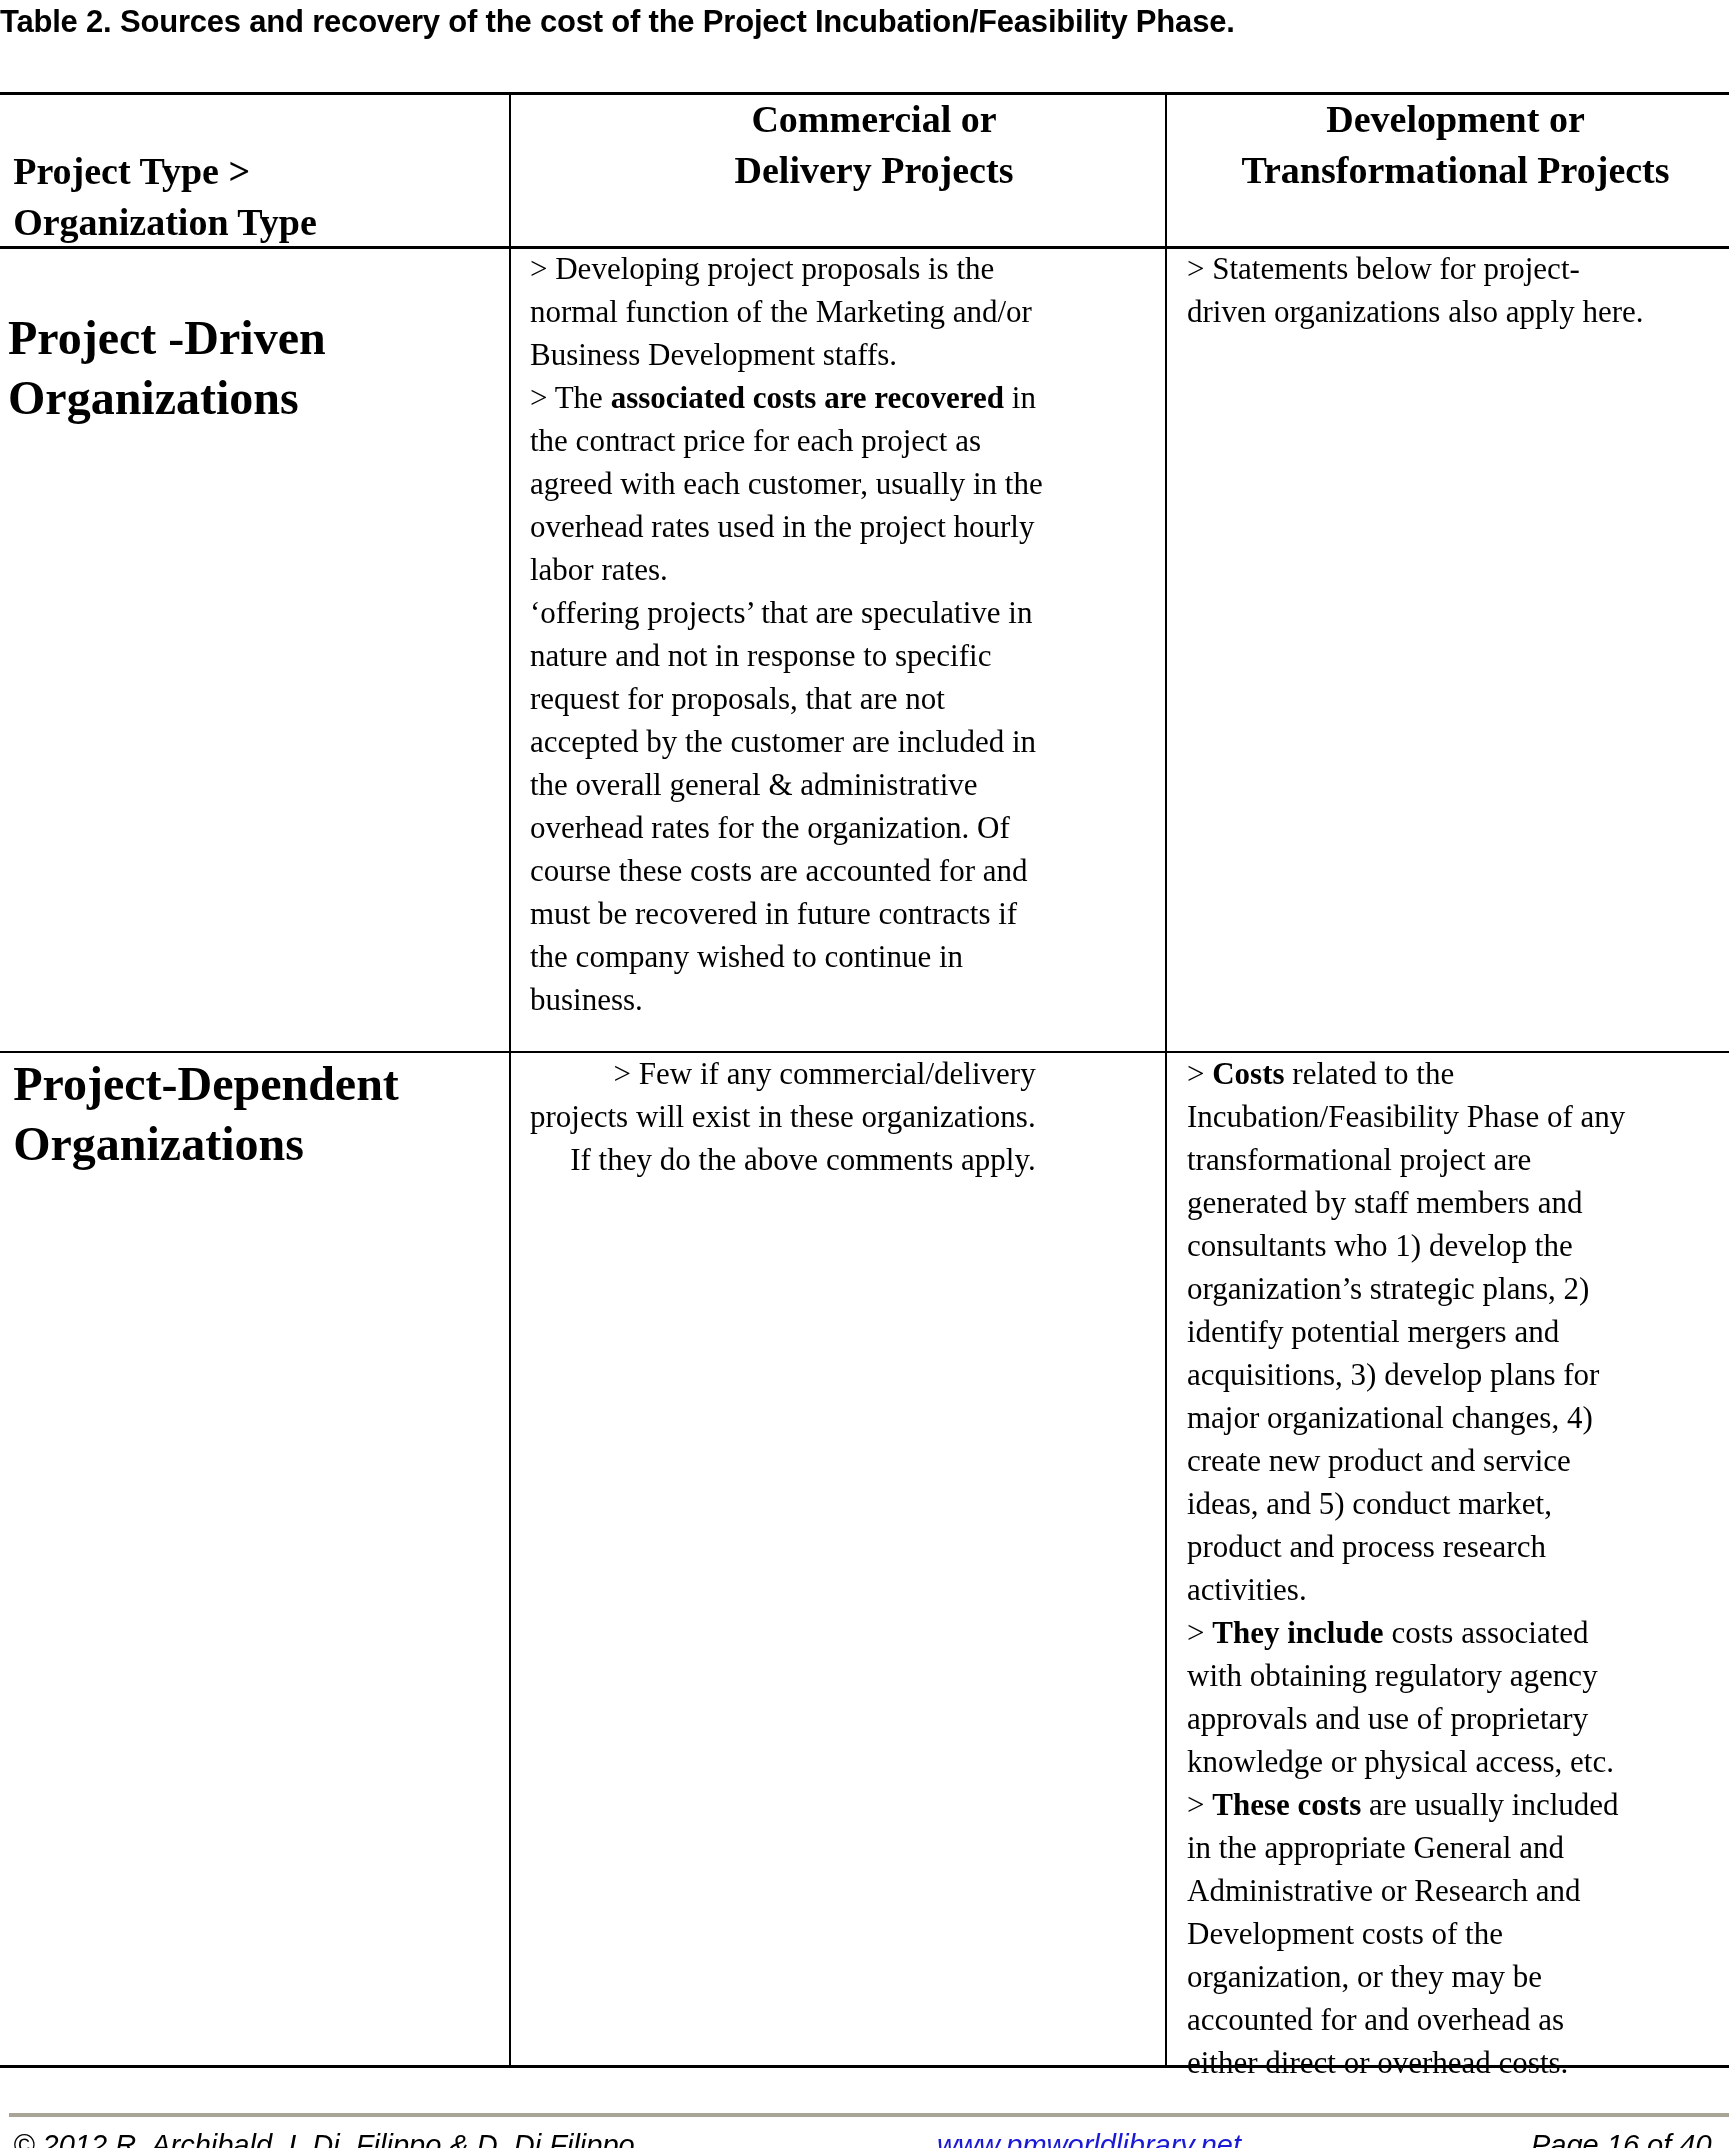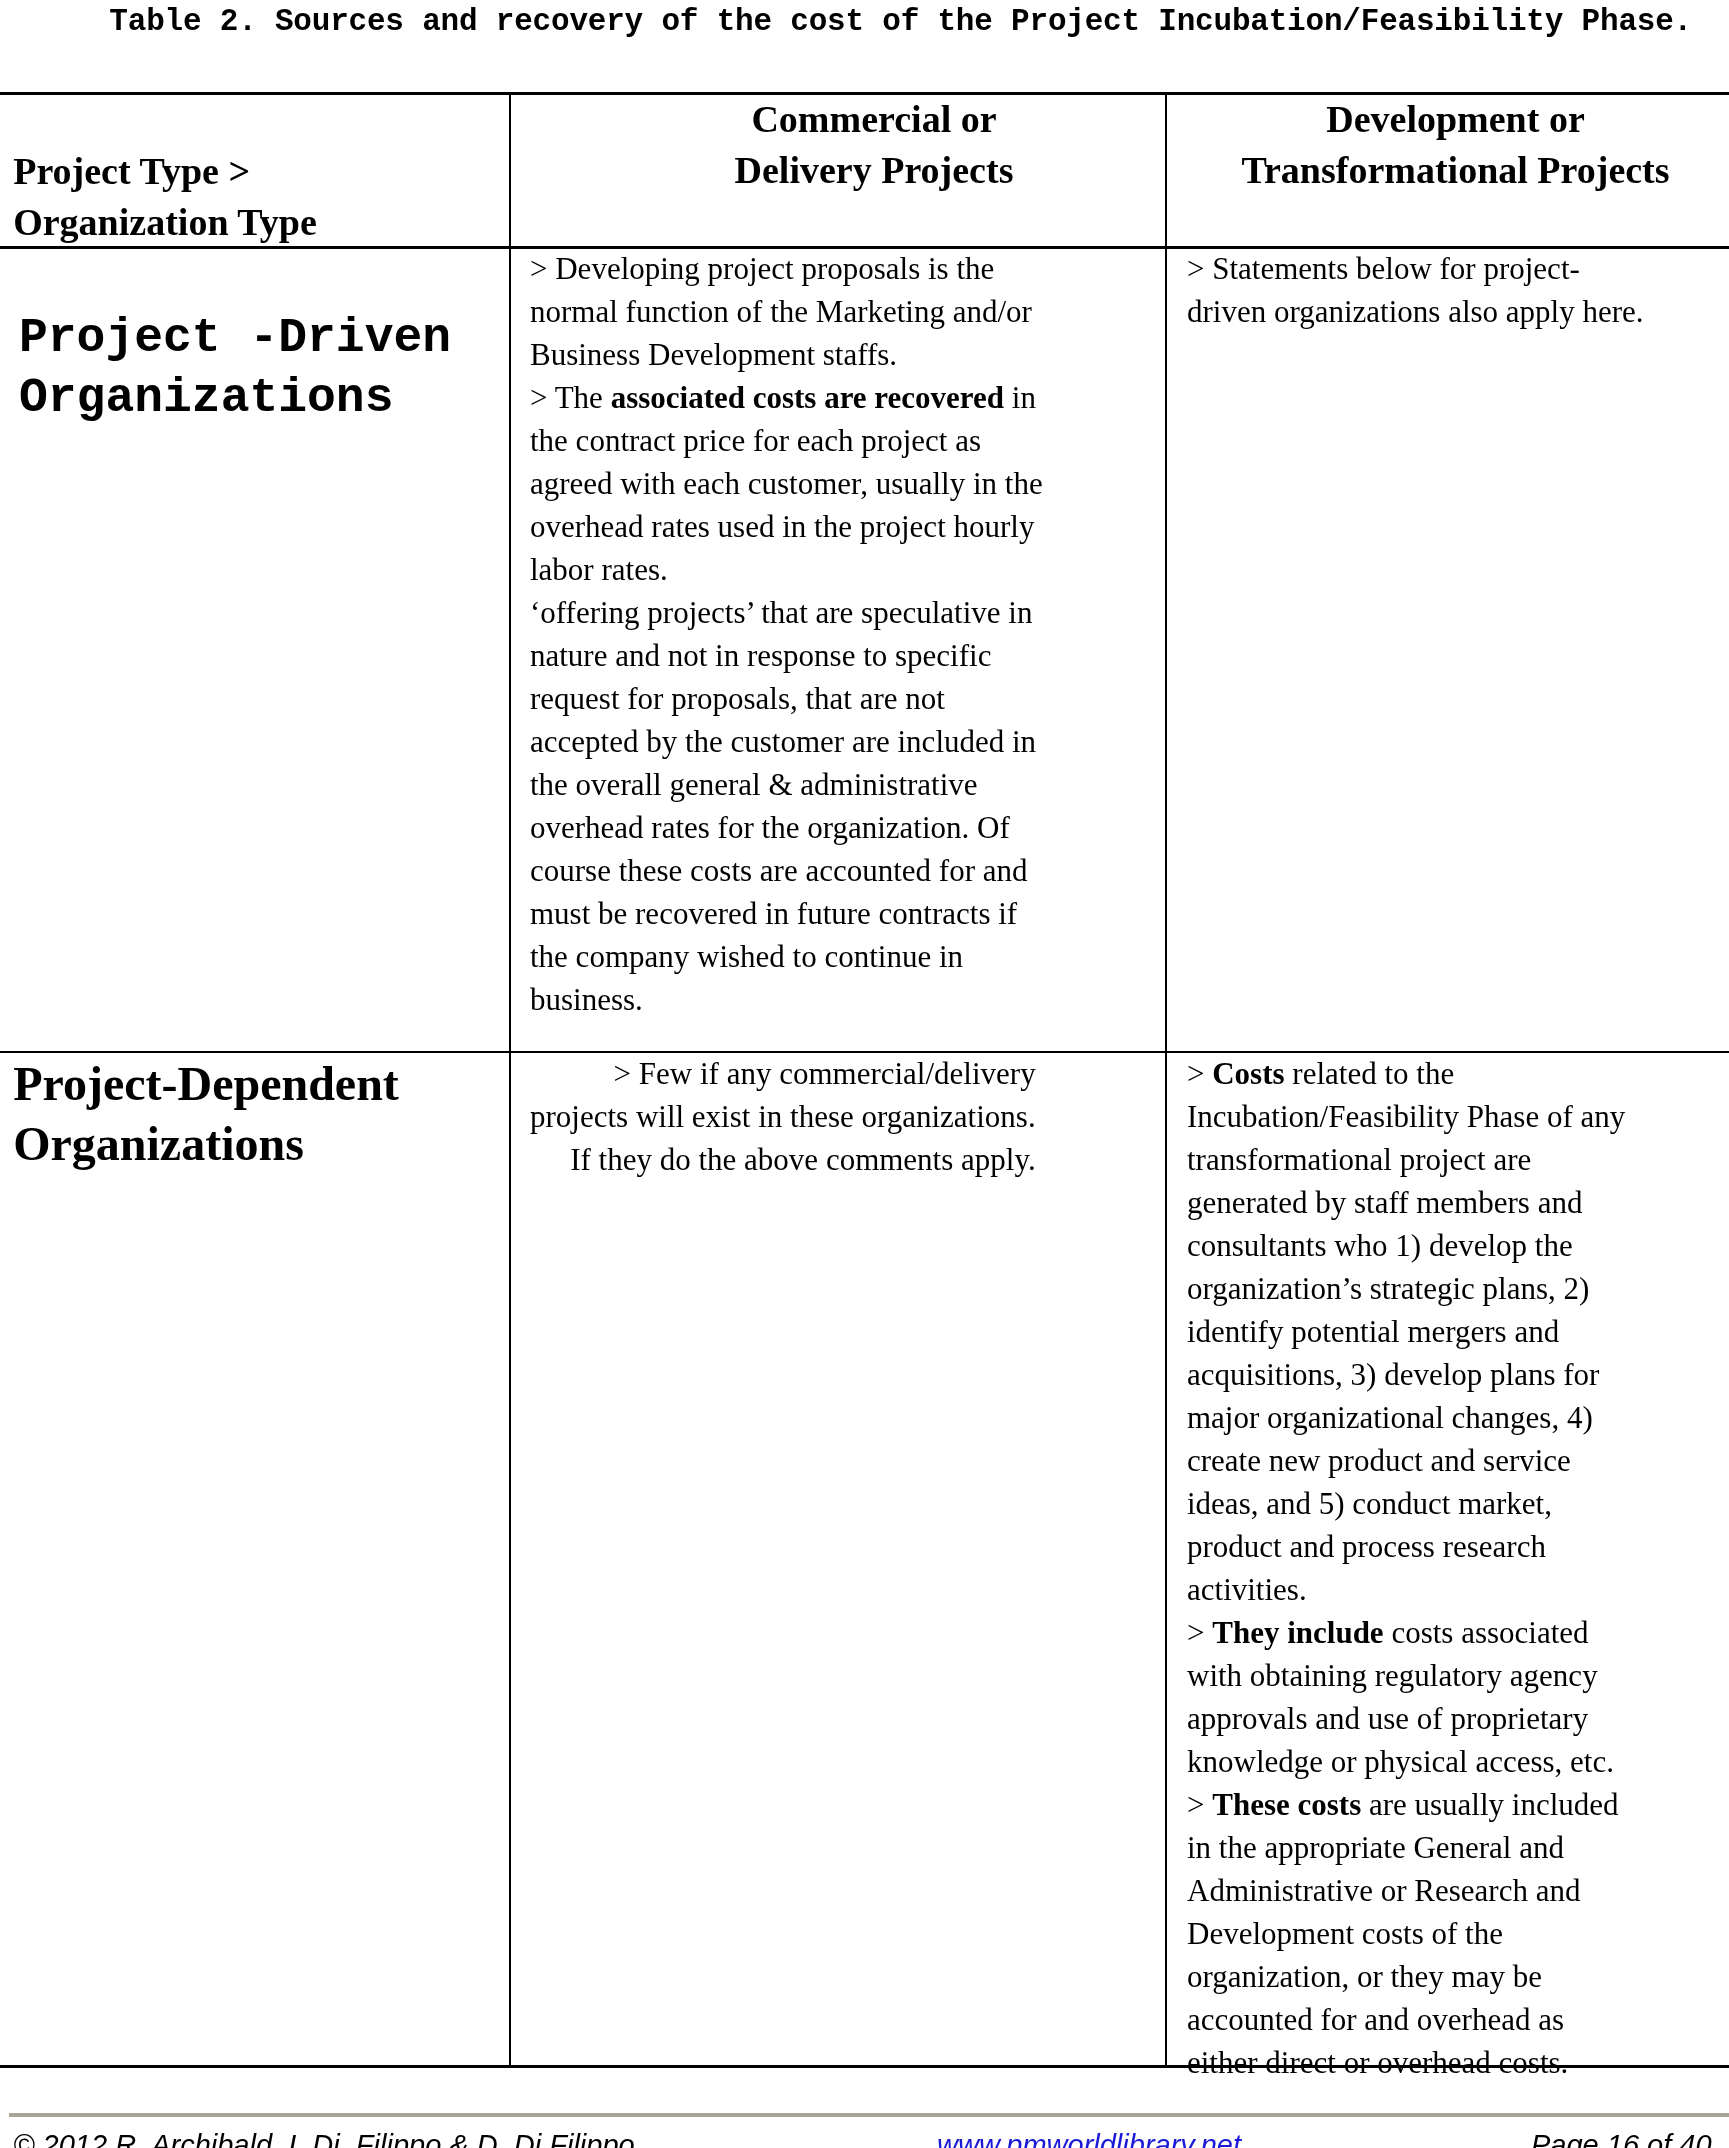--- a/index.html
+++ b/index.html
@@ -1,19 +1,19 @@
 <!DOCTYPE html>
 <html style="font-size:14px"><head>
 <meta charset="utf-8">
 <style>
   html, body { margin: 0; padding: 0; background: #ffffff; }
   body { width: 1729px; height: 2148px; position: relative; overflow: hidden; color: #000; }
   .title {
-    position: absolute; left: 0; top: 0; width: 1692px; text-align: right;
-    font-family: Liberation Mono, monospace; font-weight: bold; font-size: 31px;
+    position: absolute; left: 0; top: 0; width: 1692px; text-align: left;
+    font-family: Liberation Sans, sans-serif; font-weight: bold; font-size: 31px;
     line-height: 44px; letter-spacing: -0.2px;
   }
   .hline { position: absolute; left: 0; width: 1729px; background: #000; }
   .vline { position: absolute; width: 1.8px; background: #000; }
   .cell {
     position: absolute; font-family: "Liberation Serif", serif; font-size: 31px;
     line-height: 43px; white-space: nowrap;
   }
   .cell .line { display: block; }
   .hdr { font-family: "Liberation Serif", serif; font-weight: bold; font-size: 38px; line-height: 51px; position: absolute; }
@@ -42,21 +42,21 @@
 </div>
 <div class="hdr center" style="left:511px;width:726px;top:94px;">
   <span style="display:block">Commercial or</span>
   <span style="display:block">Delivery Projects</span>
 </div>
 <div class="hdr center" style="left:1167px;width:577px;top:94px;">
   <span style="display:block">Development or</span>
   <span style="display:block">Transformational Projects</span>
 </div>
 
-<div class="rowhead" style="left:19px;top:308px;font-family:Liberation Mono, monospace;">
+<div class="rowhead" style="left:8px;top:308px;">
   <span style="display:block">Project -Driven</span>
   <span style="display:block">Organizations</span>
 </div>
 <div class="cell" style="left:530px;top:247px;">
     <span class="line"><span>&gt; Developing project proposals is the</span></span>
     <span class="line"><span>normal function of the Marketing and/or</span></span>
     <span class="line"><span>Business Development staffs.</span></span>
     <span class="line"><span>&gt; The </span><b>associated costs are recovered</b><span> in</span></span>
     <span class="line"><span>the contract price for each project as</span></span>
     <span class="line"><span>agreed with each customer, usually in the</span></span>

